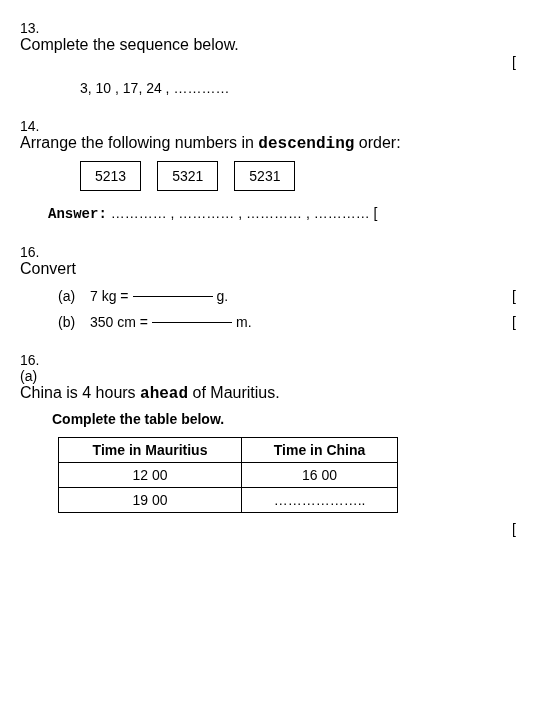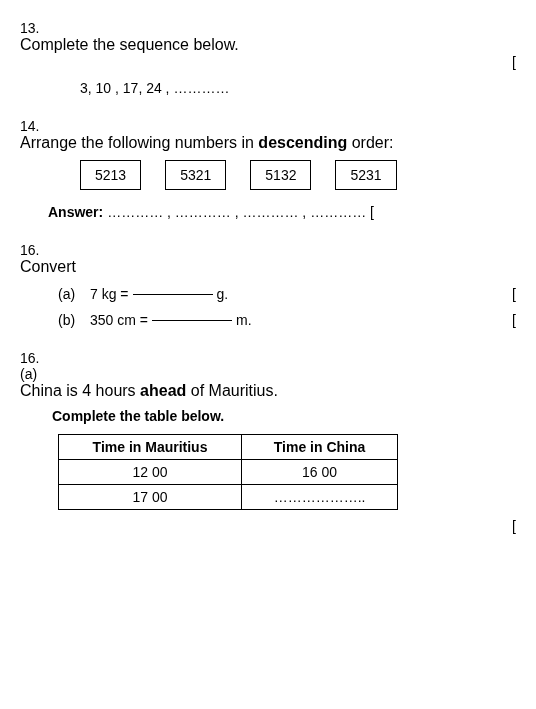--- a/index.html
+++ b/index.html
@@ -40,21 +40,21 @@
     .sequence-row {
       margin-left: 60px;
       margin-top: 10px;
       margin-bottom: 10px;
       font-size: 14px;
       display: flex;
       gap: 4px;
     }
     .number-boxes {
       display: flex;
-      gap: 24px;
+      gap: 16px;
       margin-left: 60px;
       margin-top: 2px;
       margin-bottom: 14px;
     }
     .num-box {
       border: 1.5px solid #000;
       padding: 6px 14px;
       font-size: 14px;
       min-width: 60px;
       text-align: center;
@@ -98,21 +98,21 @@
     table.data-table th, table.data-table td {
       border: 1.5px solid #000;
       padding: 4px 20px;
       text-align: center;
       font-size: 14px;
     }
     table.data-table th {
       font-weight: bold;
       background: #fff;
     }
-    .bold { font-weight: bold; }
+    .bold { font-weight: bold; font-family: Liberation Mono, monospace; }
     .q16-text {
       margin-left: 32px;
       font-weight: bold;
     }
   </style>
 </head>
 <body>
 
 <div class="question-block">
   <div class="question-row">
@@ -128,21 +128,20 @@
 <div class="question-block">
   <div class="question-row">
     <span class="q-num">14.</span>
     <span class="q-content">
       <span>Arrange the following numbers in </span><span class="bold">descending</span><span> order:</span>
     </span>
   </div>
   <div class="number-boxes">
     <div class="num-box">5213</div>
     <div class="num-box">5321</div>
-    <div class="num-box">5132</div>
     <div class="num-box">5231</div>
   </div>
   <div class="answer-row">
     <span class="bold">Answer:</span>
     <span>………… , ………… ,  ………… , …………</span>
     <span>[</span>
   </div>
 </div>
 
 <div class="question-block">
@@ -184,20 +183,20 @@
           <th>Time in Mauritius</th>
           <th>Time in China</th>
         </tr>
       </thead>
       <tbody>
         <tr>
           <td>12 00</td>
           <td>16 00</td>
         </tr>
         <tr>
-          <td>17 00</td>
+          <td>19 00</td>
           <td>………………..</td>
         </tr>
       </tbody>
     </table>
   </div>
   <div style="text-align:right; margin-top:8px;">[</div>
 </div>
 
 </body></html>

